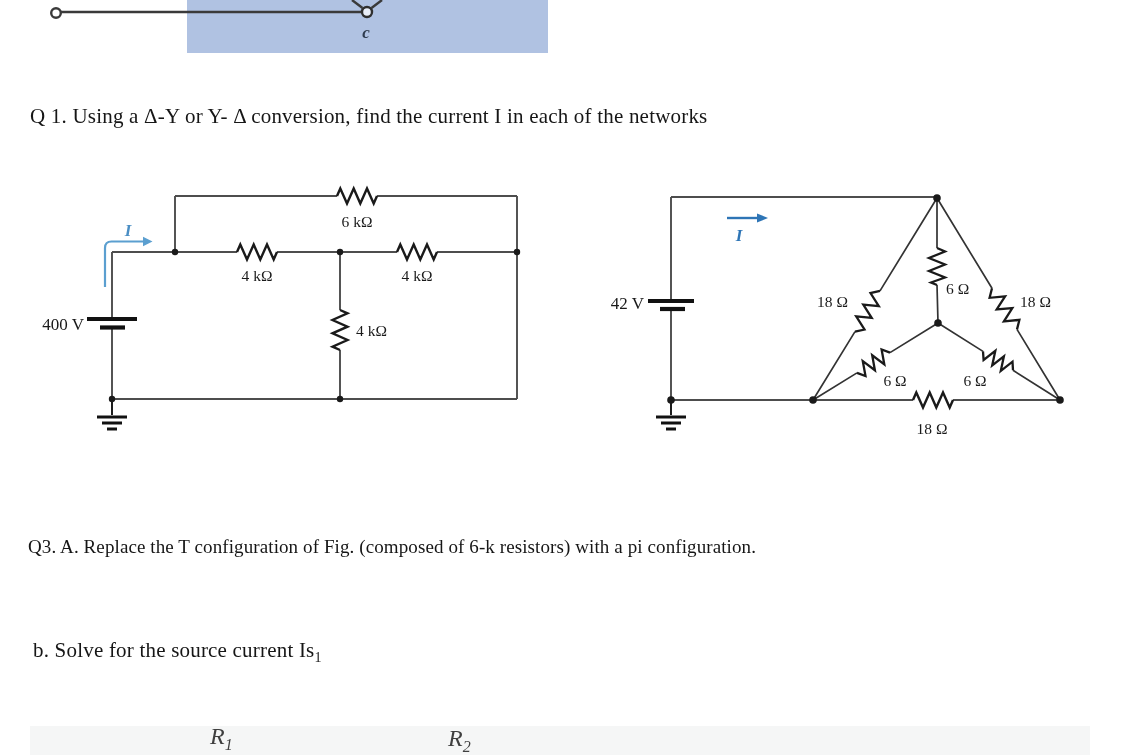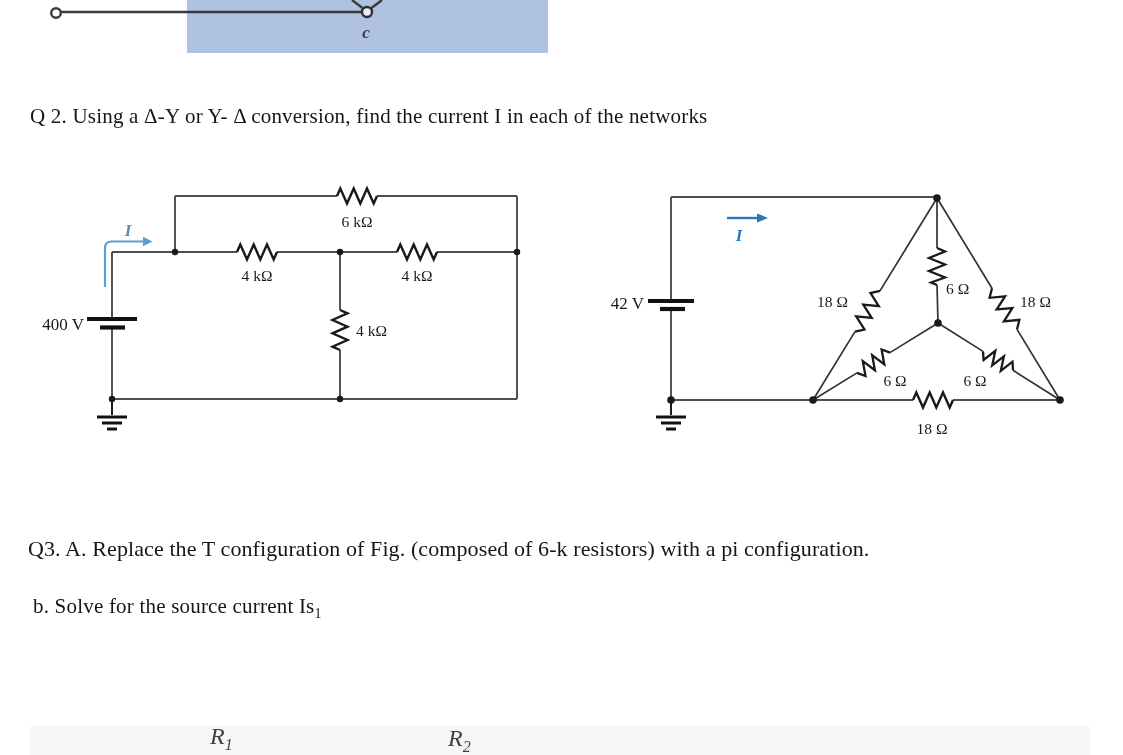--- a/index.html
+++ b/index.html
@@ -10,22 +10,22 @@
     overflow:hidden;
     font-family:"Liberation Serif",serif;
     color:#161616;
   }
   .abs{position:absolute;}
   .q-text{
     font-size:21px;
     letter-spacing:.2px;
     white-space:nowrap;
   }
-  .q3a{font-size:22px;letter-spacing:.1px;}
-  .q3b{font-size:21px;}
+  .q3a{font-size:19px;letter-spacing:.1px;}
+  .q3b{font-size:21px;margin-top:44px;}
   .r-label{
     font-style:italic;
     font-size:24px;
     color:#3f3f3f;
     white-space:nowrap;
   }
   .r-label sub{font-size:16px;}
   .band{
     background:#f5f6f6;
   }
@@ -135,21 +135,21 @@
       <text x="644" y="309" text-anchor="end" class="src">42 V</text>
       <text x="848" y="307" text-anchor="end">18 Ω</text>
       <text x="1020" y="307" text-anchor="start">18 Ω</text>
       <text x="932" y="434" text-anchor="middle">18 Ω</text>
       <text x="946" y="294" text-anchor="start">6 Ω</text>
       <text x="895" y="386" text-anchor="middle">6 Ω</text>
       <text x="975" y="386" text-anchor="middle">6 Ω</text>
     </g>
   </svg>
 
-  <div class="abs q-text" style="left:30px;top:104px;">Q 2. Using a Δ-Y or Y- Δ conversion, find the current I in each of the networks</div>
+  <div class="abs q-text" style="left:30px;top:104px;">Q 1. Using a Δ-Y or Y- Δ conversion, find the current I in each of the networks</div>
 
   <div class="abs q-text q3a" style="left:28px;top:536px;">Q3. A. Replace the T configuration of Fig. (composed of 6-k resistors) with a pi configuration.</div>
 
   <div class="abs q-text q3b" style="left:33px;top:594px;"><span>b. Solve for the source current Is</span><sub style="font-size:14px;">1</sub></div>
 
   <div class="abs r-label" style="left:210px;top:723px;"><span>R</span><sub>1</sub></div>
 
   <div class="abs r-label" style="left:448px;top:725px;font-style:italic;"><span>R</span><sub>2</sub></div>
 
 </div>

